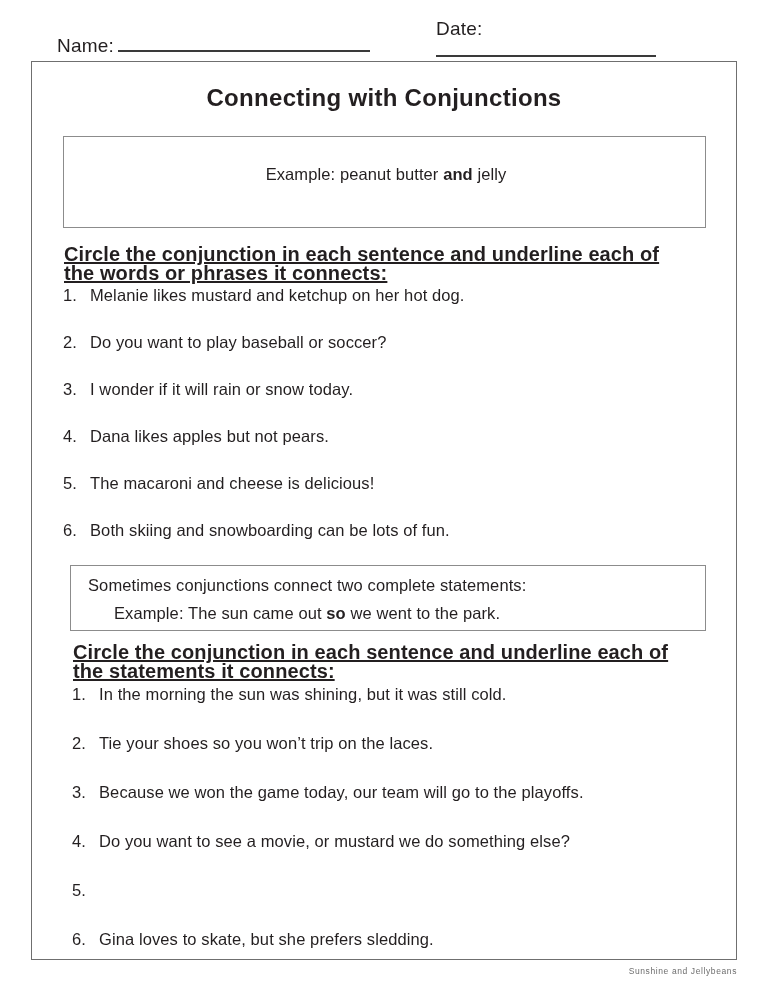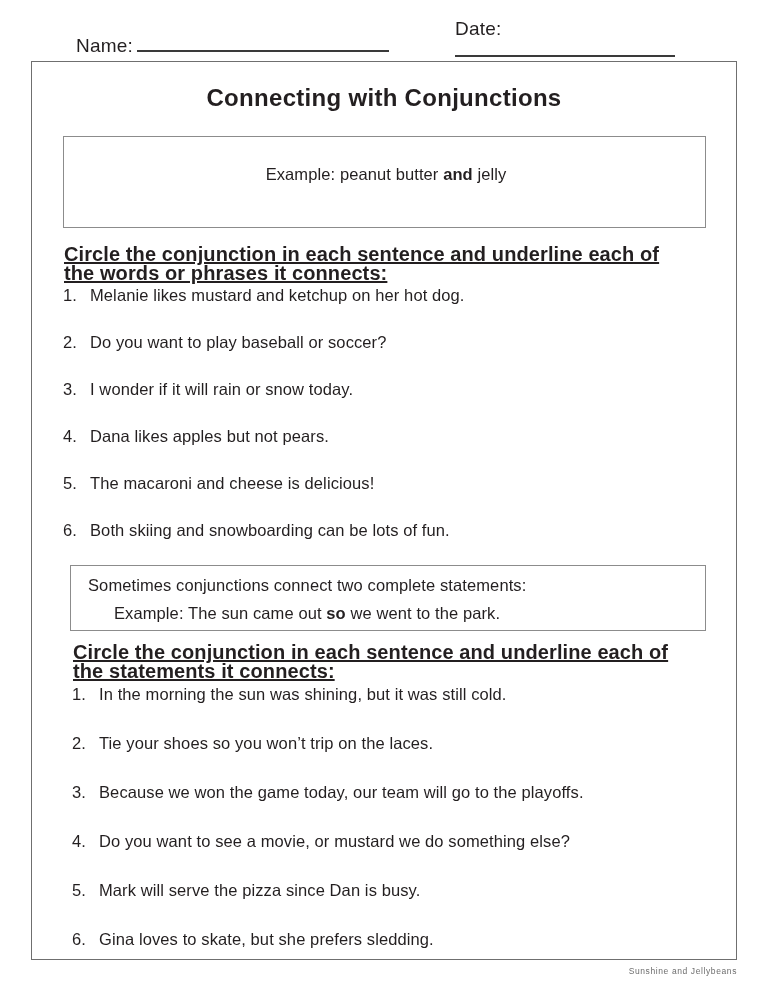--- a/index.html
+++ b/index.html
@@ -26,21 +26,21 @@
     height: 30px;
     display: flex;
     align-items: flex-end;
   }
   .field-group {
     display: flex;
     align-items: baseline;
     font-size: 19px;
     letter-spacing: .2px;
   }
-  .field-group.name-group { margin-left: 76px; }
+  .field-group.name-group { margin-left: 57px; }
   .field-group.date-group { margin-left: 62px; flex-direction: column; }
   .field-label { white-space: pre; }
   .field-rule {
     display: inline-block;
     border-bottom: 2px solid #3a3a3a;
     height: 15px;
     margin-left: 4px;
   }
   .name-group .field-rule { width: 252px; }
   .date-group .field-rule { width: 220px; }
@@ -225,21 +225,20 @@
   <li class="question-item">
     <span class="q-number">3.</span>
     <span class="q-text">Because we won the game today, our team will go to the playoffs.</span>
   </li>
   <li class="question-item">
     <span class="q-number">4.</span>
     <span class="q-text">Do you want to see a movie, or mustard we do something else?</span>
   </li>
   <li class="question-item">
     <span class="q-number">5.</span>
-    <span class="q-text">Mark will serve the pizza since Dan is busy.</span>
   </li>
   <li class="question-item">
     <span class="q-number">6.</span>
     <span class="q-text">Gina loves to skate, but she prefers sledding.</span>
   </li>
 </ol>
 
 <div class="credit">Sunshine and Jellybeans</div>
 
 </body></html>

